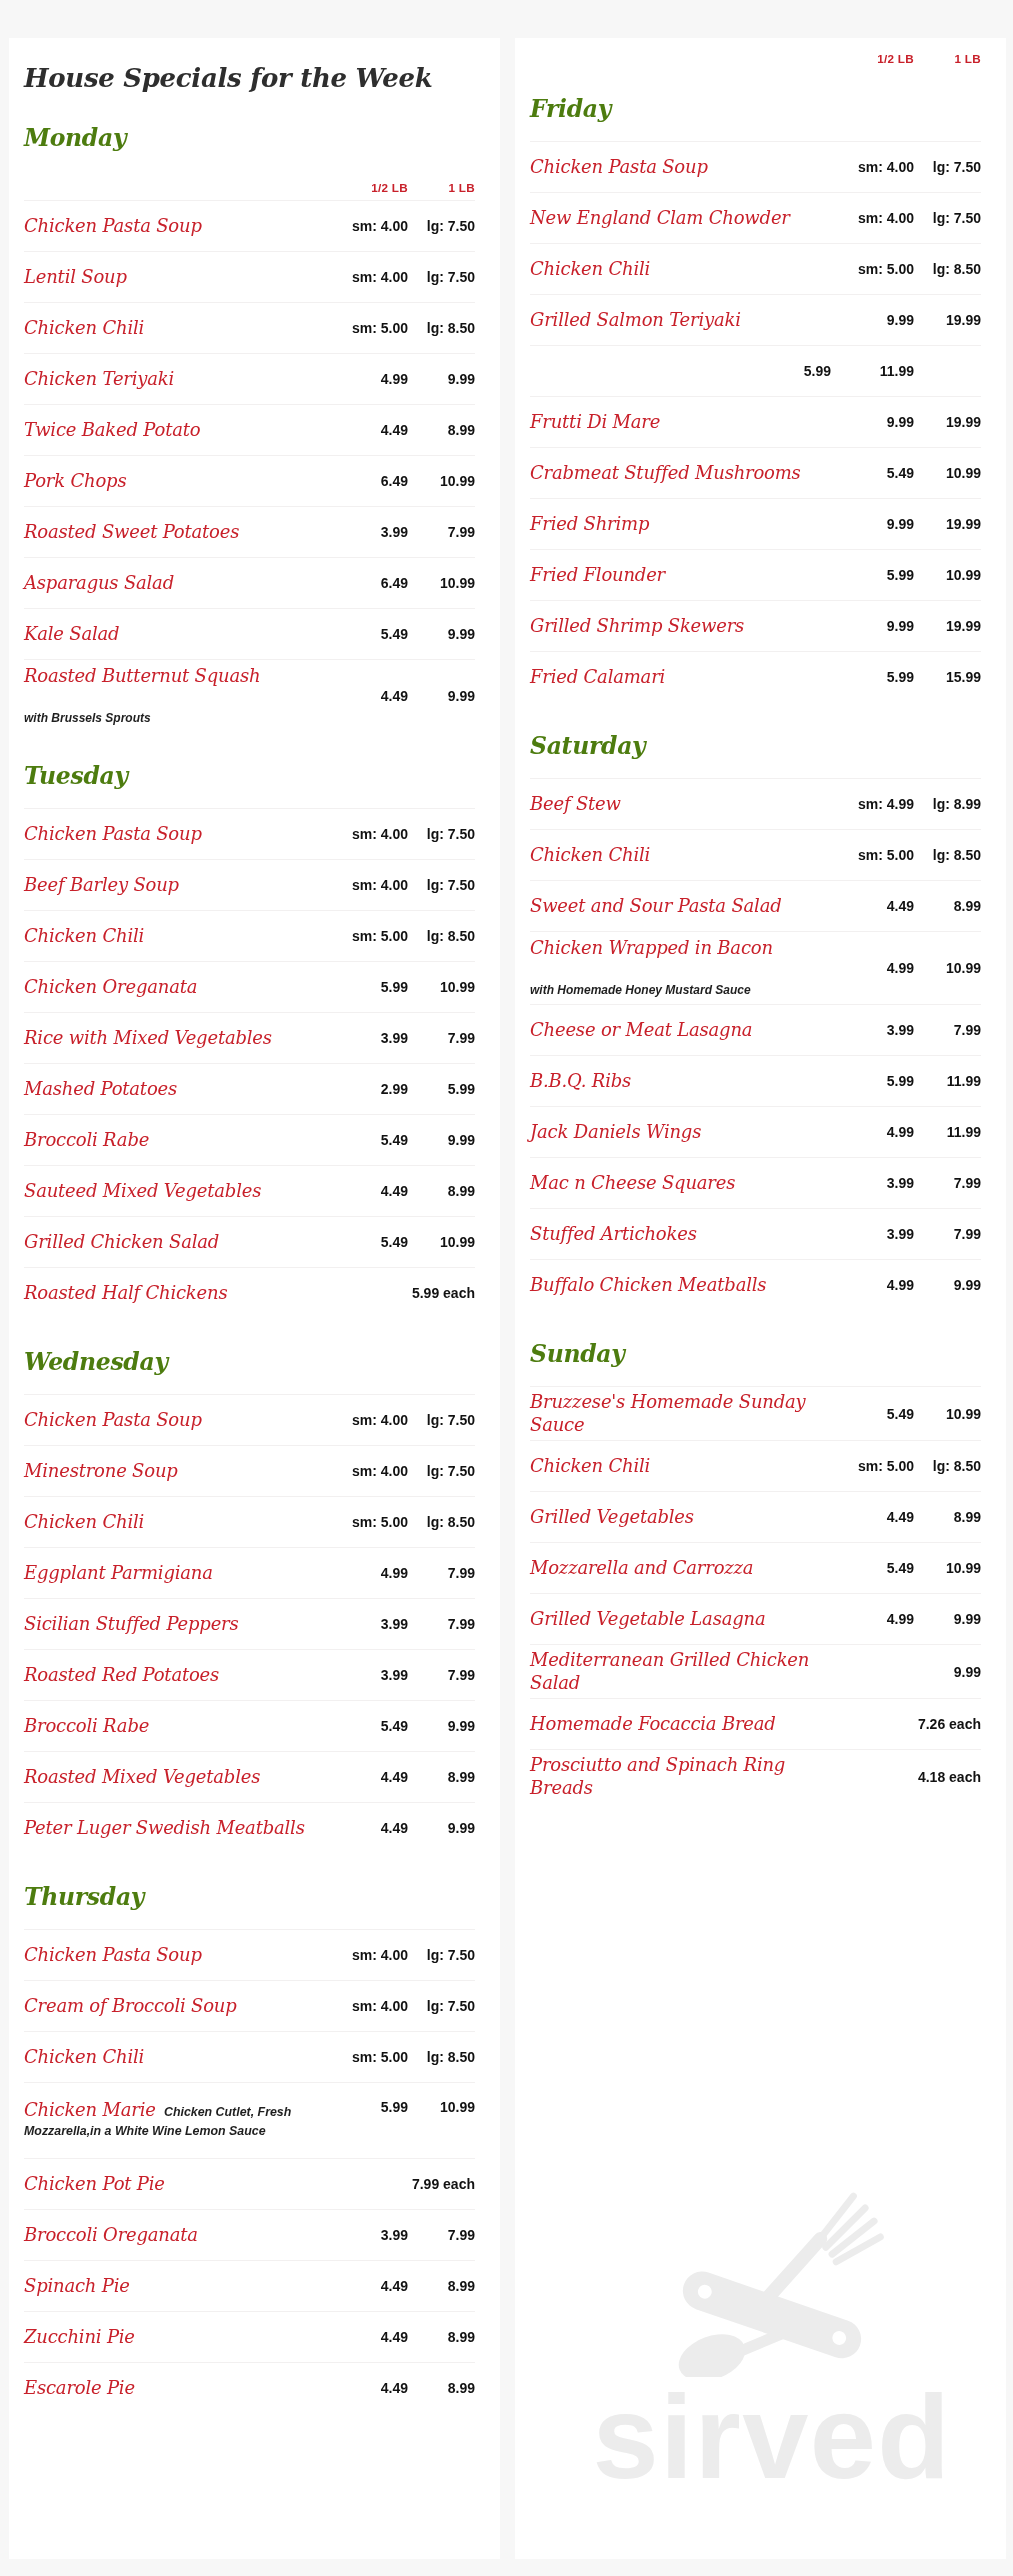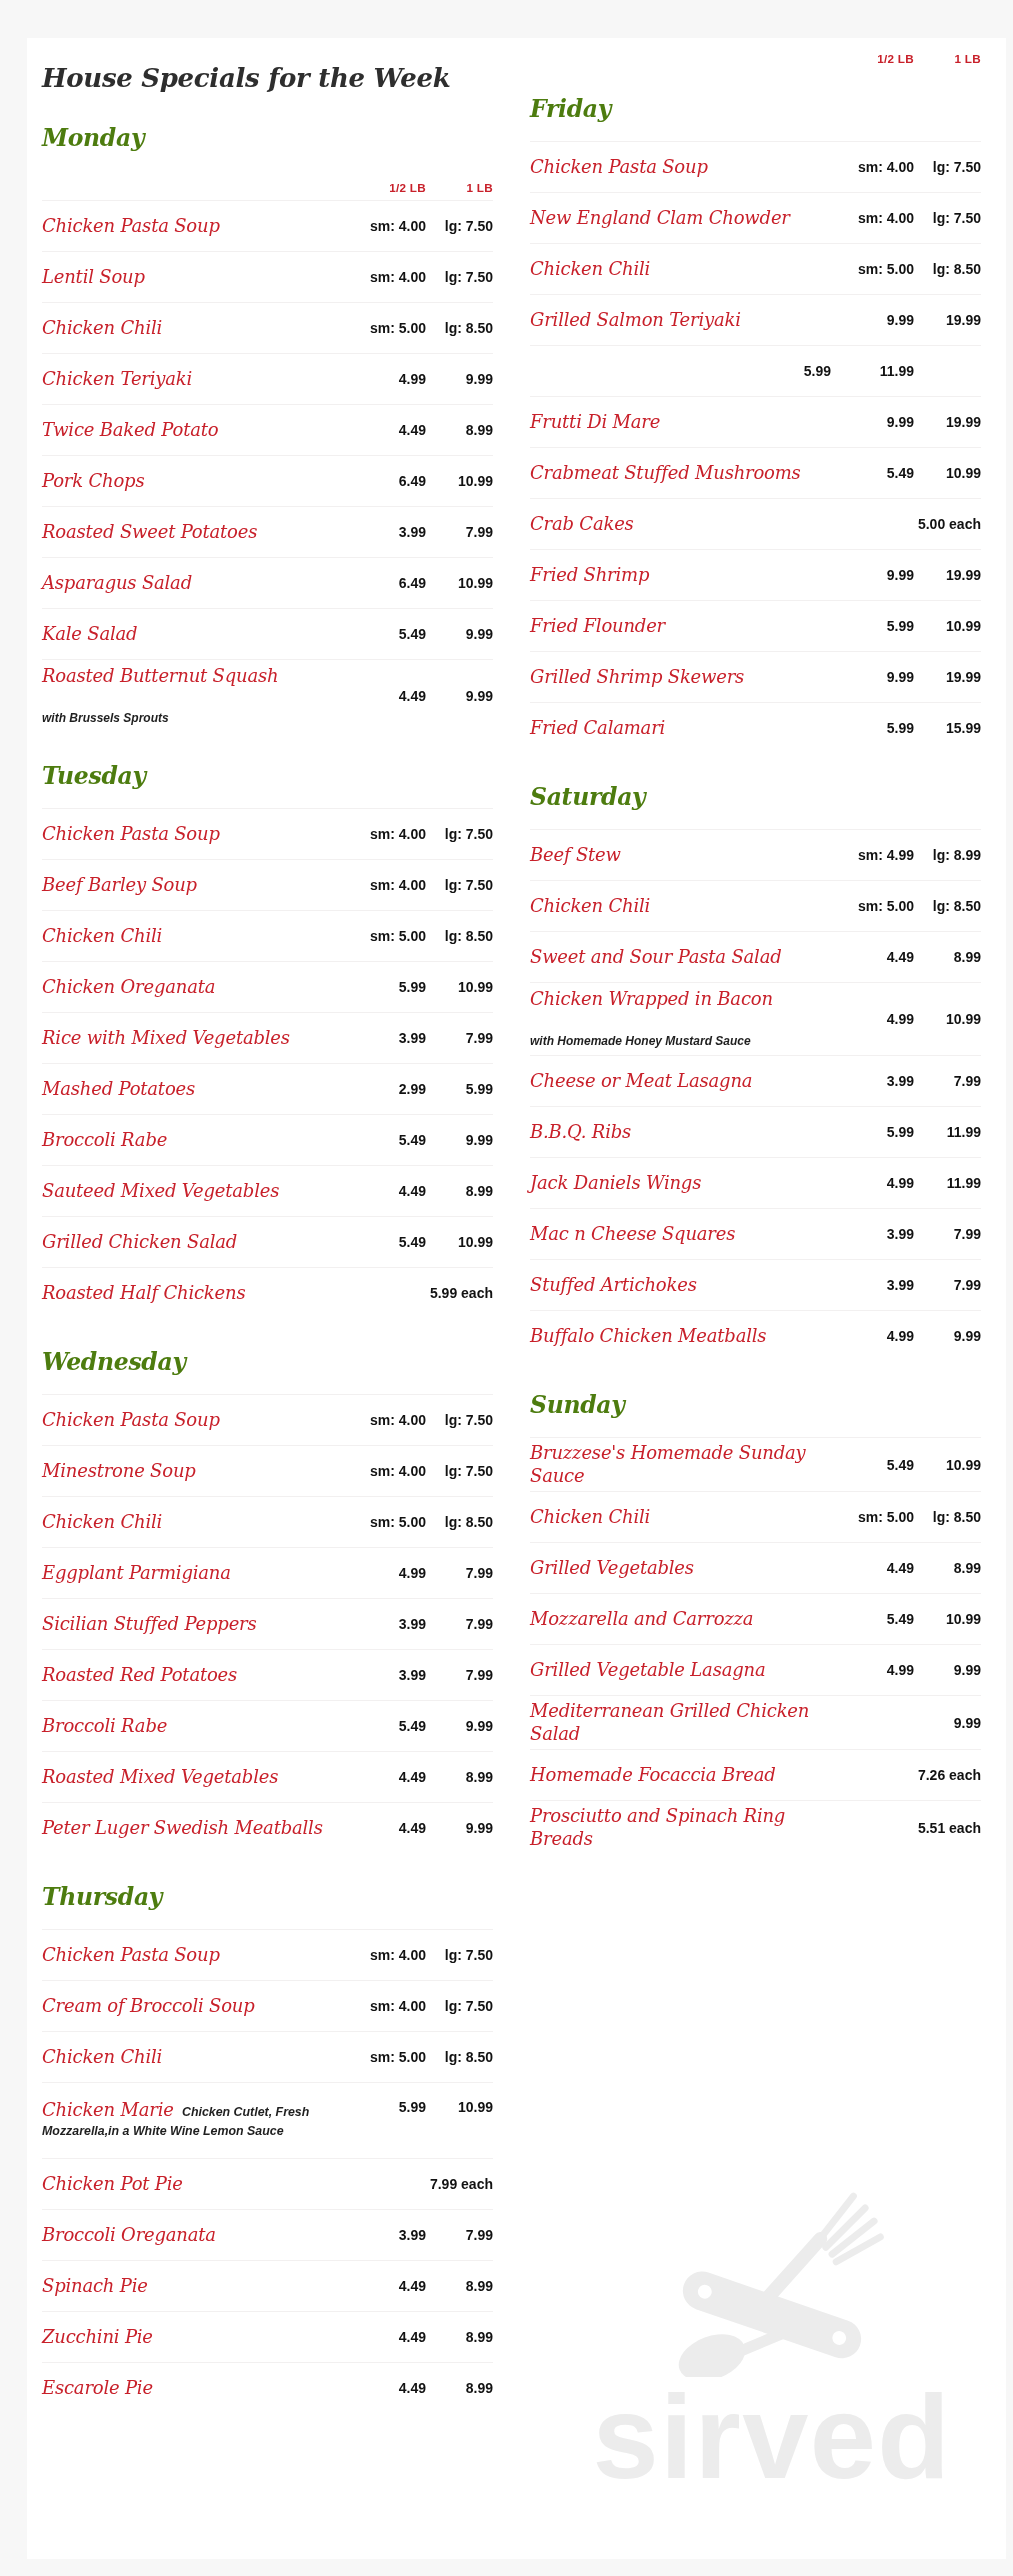--- a/index.html
+++ b/index.html
@@ -5,21 +5,21 @@
   html,body{margin:0;padding:0;}
   body{
     width:1014px;height:2576px;position:relative;overflow:hidden;
     background:#f7f7f7;
     font-family:"Liberation Sans",sans-serif;
   }
   .panel{
     position:absolute;top:38px;height:2521px;background:#ffffff;
     box-sizing:border-box;padding:0 25px 0 15px;
   }
-  #left-panel{left:27px;width:491px;}
+  #left-panel{left:9px;width:491px;}
   #right-panel{left:515px;width:491px;}
 
   .page-title{
     font-family:"DejaVu Serif",serif;font-style:italic;font-weight:600;
     font-size:26px;color:#2e2e2e;margin:0;padding:25px 0 1.4px 0;letter-spacing:-0.3px;
   }
   .day-heading{
     font-family:"DejaVu Serif",serif;font-style:italic;font-weight:600;
     font-size:23.5px;color:#4d7c0f;margin:0;padding:30px 0 18px 0;letter-spacing:-0.3px;
   }
@@ -316,24 +316,20 @@
             <div class="cell-main"><span class="item-name">Frutti Di Mare</span></div>
             <span class="price p1">9.99</span>
             <span class="price p2">19.99</span>
           </div>
           <div class="item-row">
             <div class="cell-main"><span class="item-name">Crabmeat Stuffed Mushrooms</span></div>
             <span class="price p1">5.49</span>
             <span class="price p2">10.99</span>
           </div>
           <div class="item-row">
-            <div class="cell-main"><span class="item-name">Crab Cakes</span></div>
-            <span class="price each-price">5.00 each</span>
-          </div>
-          <div class="item-row">
             <div class="cell-main"><span class="item-name">Fried Shrimp</span></div>
             <span class="price p1">9.99</span>
             <span class="price p2">19.99</span>
           </div>
           <div class="item-row">
             <div class="cell-main"><span class="item-name">Fried Flounder</span></div>
             <span class="price p1">5.99</span>
             <span class="price p2">10.99</span>
           </div>
           <div class="item-row">
@@ -431,21 +427,21 @@
             <div class="cell-main"><span class="item-name">Mediterranean Grilled Chicken Salad</span></div>
             <span class="price p1"></span>
             <span class="price p2">9.99</span>
           </div>
           <div class="item-row">
             <div class="cell-main"><span class="item-name">Homemade Focaccia Bread</span></div>
             <span class="price each-price">7.26 each</span>
           </div>
           <div class="item-row">
             <div class="cell-main"><span class="item-name">Prosciutto and Spinach Ring Breads</span></div>
-            <span class="price each-price">5.51 each</span>
+            <span class="price each-price">4.18 each</span>
           </div>
         </section>
       </div>
 
     <div class="watermark">
       <svg width="228" height="207" viewBox="0 0 330 300" aria-hidden="true">
         <g fill="none" stroke="#ececec">
           <line x1="150" y1="195" x2="235" y2="100" stroke-width="20" stroke-linecap="round"></line>
           <g stroke-width="10" stroke-linecap="round">
             <line x1="232" y1="103" x2="283" y2="38"></line>

